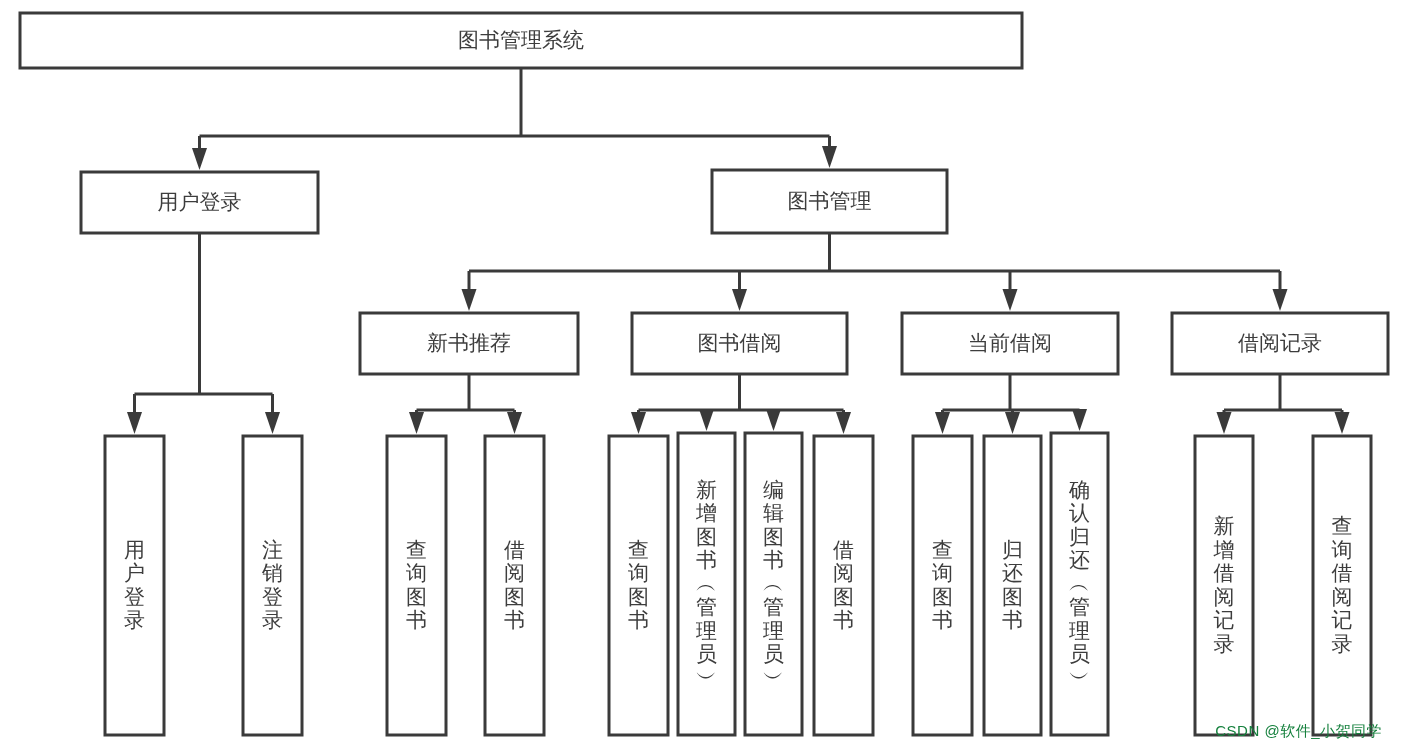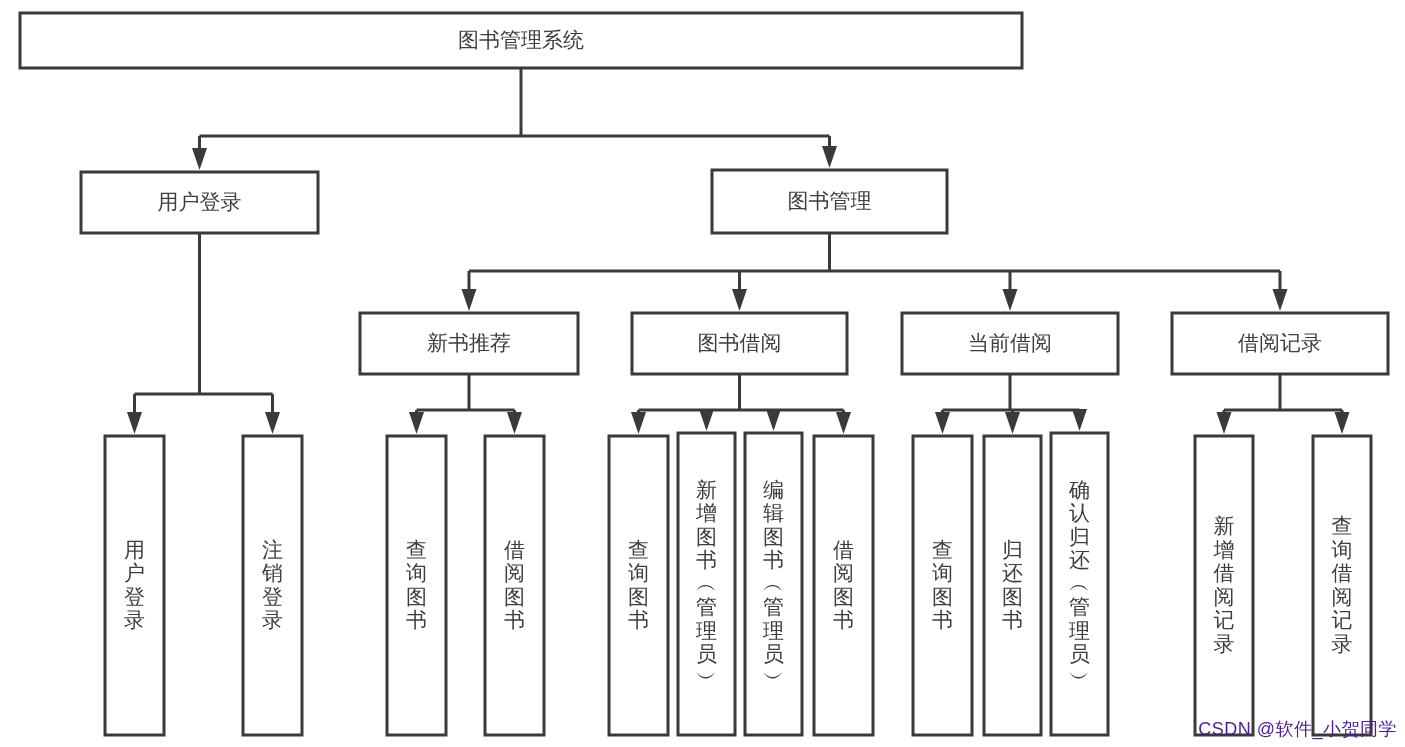--- a/index.html
+++ b/index.html
@@ -49,25 +49,25 @@
     white-space: pre;
   }
   .node-label-vertical {
     font-family: "Liberation Sans", "DejaVu Sans", sans-serif;
     fill: #3d3d3d;
     font-size: 21px;
     text-anchor: middle;
   }
   .watermark {
     position: absolute;
-    right: 8px;
+    right: 23px;
     bottom: 6px;
     font-family: "Liberation Sans", "DejaVu Sans", sans-serif;
-    font-size: 18px;
-    color: #4c1d95;
+    font-size: 15px;
+    color: #15803d;
     letter-spacing: 0.5px;
     user-select: none;
   }
 </style>
 </head>
 <body>
 
 <div id="diagram-root">
 
   <svg id="tree-svg" viewBox="0 0 1405 747">

